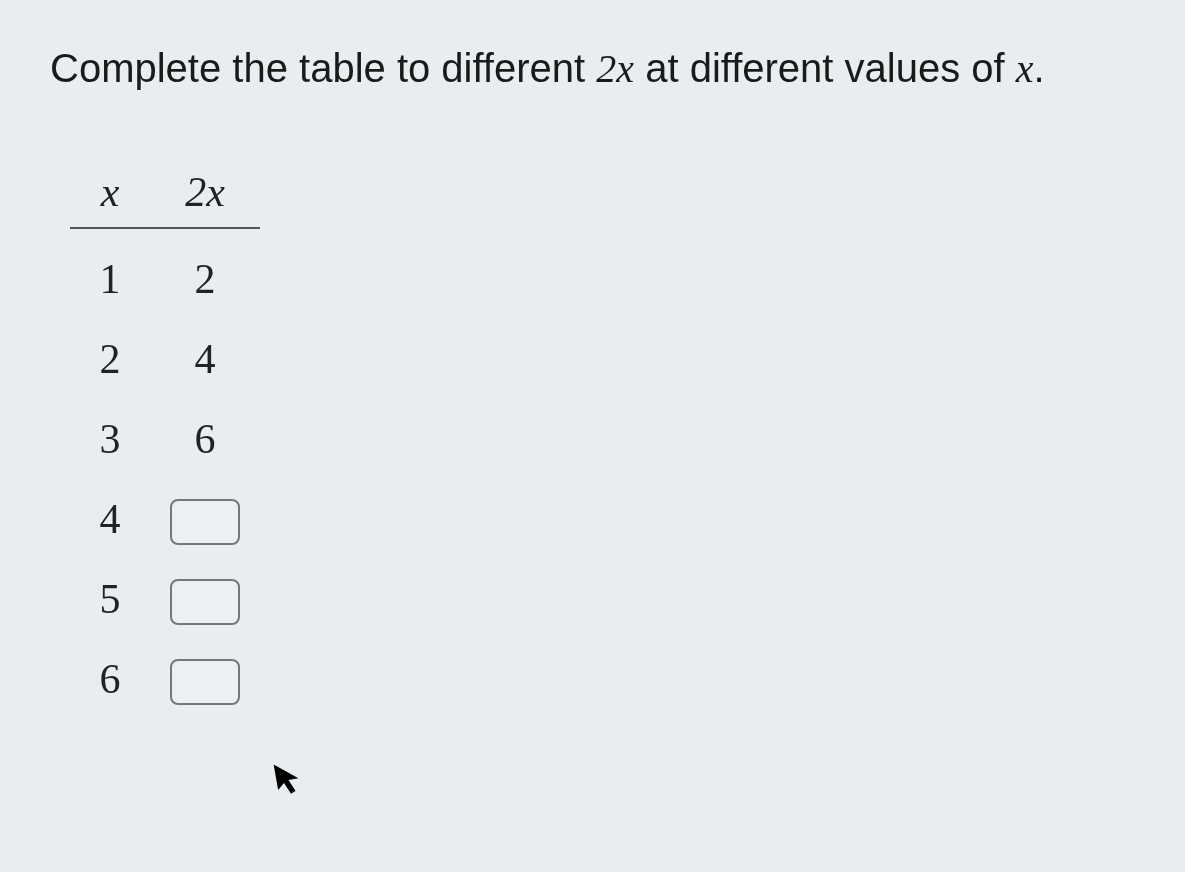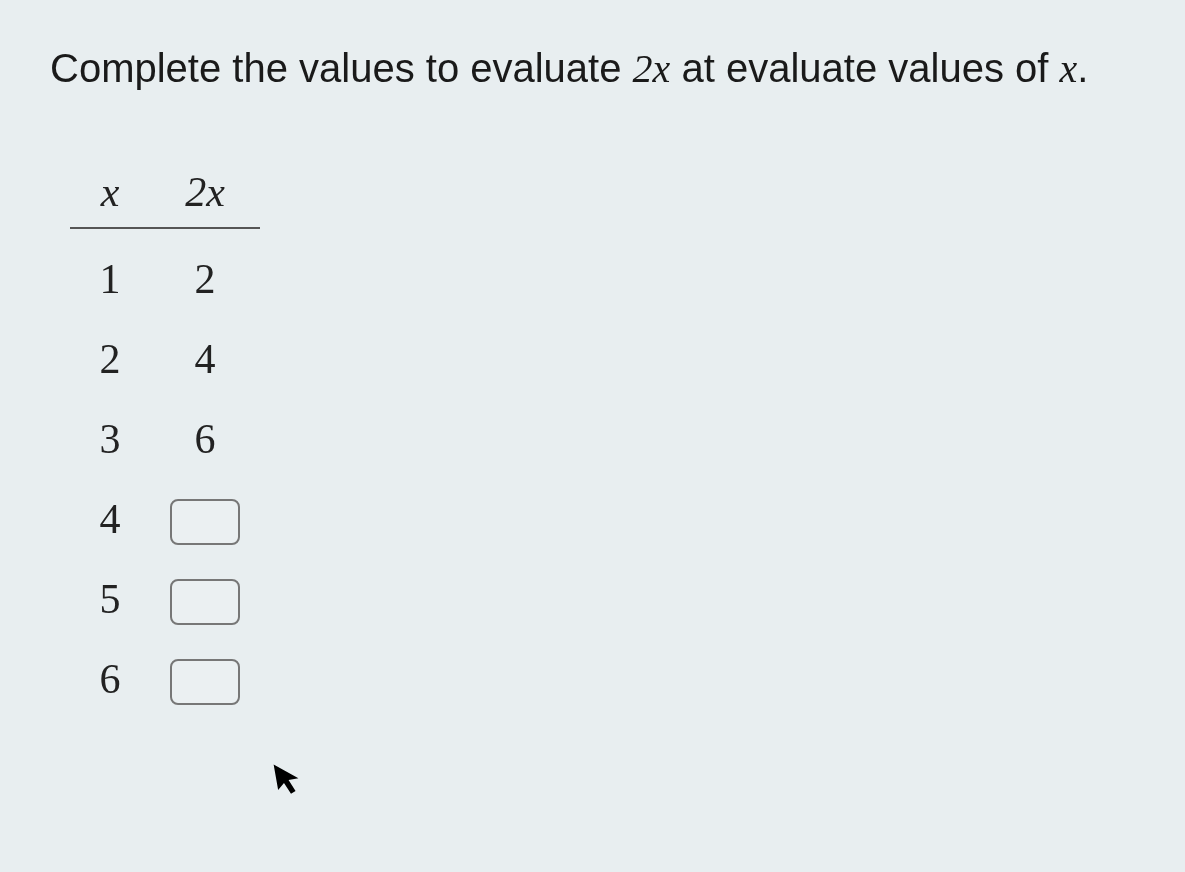--- a/index.html
+++ b/index.html
@@ -75,21 +75,21 @@
     color: #000;
     transform: rotate(-10deg);
   }
 </style>
 </head>
 <body>
 
 
 
 <div class="prompt">
-  <span>Complete the values to evaluate </span><span class="math">2x</span><span> at evaluate values of </span><span class="math">x</span><span>.</span>
+  <span>Complete the table to different </span><span class="math">2x</span><span> at different values of </span><span class="math">x</span><span>.</span>
 </div>
 
 <div class="table">
   <div class="row header-row">
     <div class="col col-x mathcell">x</div>
     <div class="col col-2x mathcell">2x</div>
   </div>
 
   <div class="row">
     <div class="col col-x numcell">1</div>

